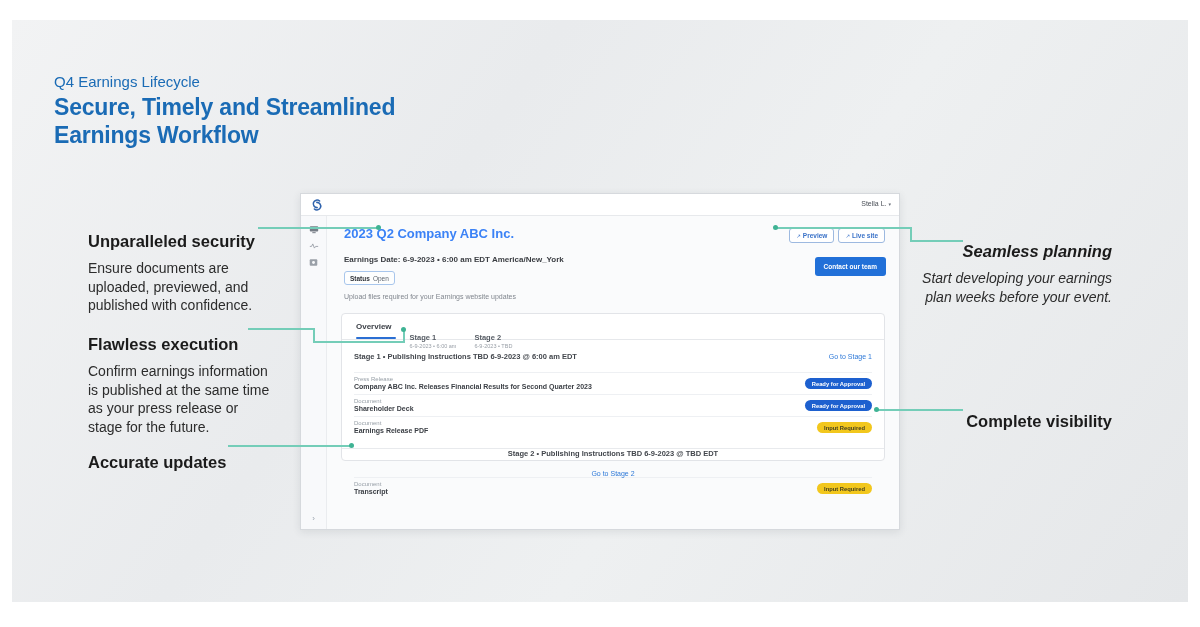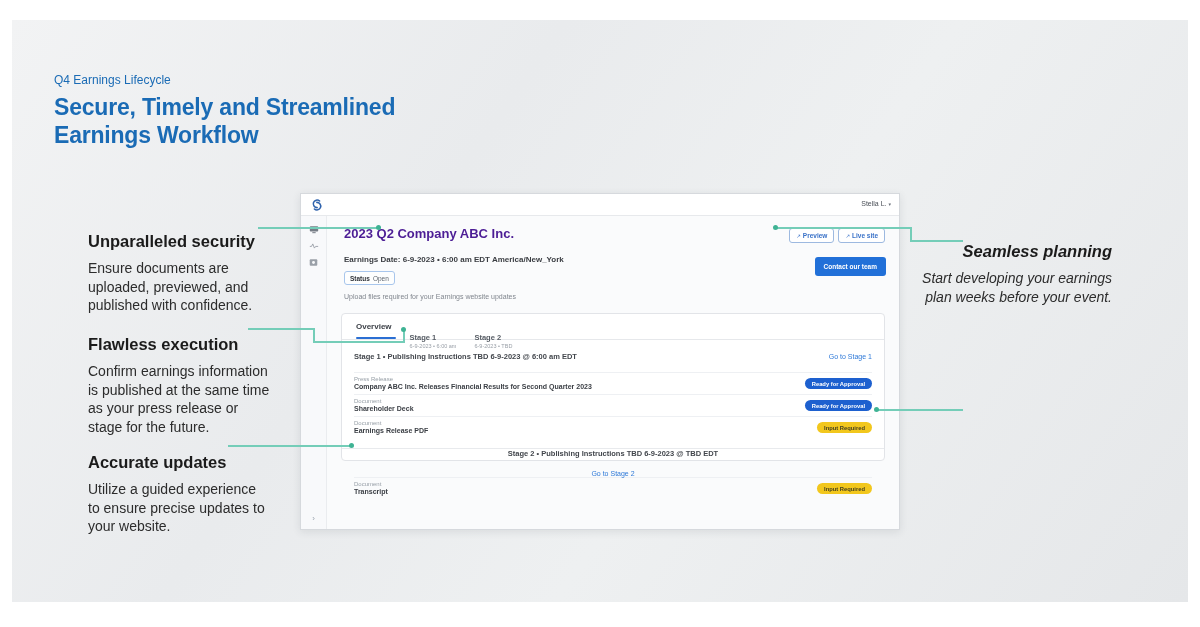--- a/index.html
+++ b/index.html
@@ -6,21 +6,21 @@
   html,body { background:#fff; font-family:"Liberation Sans", sans-serif; }
   #canvas { position:relative; width:1200px; height:627px; background:#ffffff; overflow:hidden; }
 
   
   #slide {
     position:absolute; left:12px; top:20px; width:1176px; height:582px;
     background:linear-gradient(125deg,#f2f3f4 0%,#e9ebed 35%,#eef0f1 60%,#e5e7e9 100%);
   }
 
   
-  .eyebrow { position:absolute; left:42px; top:53px; font-size:12px; color:#1a6bb5; }
+  .eyebrow { position:absolute; left:42px; top:53px; font-size:15px; color:#1a6bb5; }
   .headline { position:absolute; left:42px; top:73px; font-size:23px; line-height:28px;
     font-weight:bold; color:#1a6bb5; letter-spacing:-0.2px; white-space:pre-line; }
 
   
   .ann { position:absolute; width:215px; }
   .ann h3 { font-size:16.5px; font-weight:bold; color:#1b1b1b; margin-bottom:8px; }
   .ann p { font-size:14px; line-height:18.5px; color:#2c2c2c; white-space:pre-line; }
   .ann.right { text-align:right; }
   #ann-security { left:76px; top:212px; }
   #ann-execution { left:76px; top:315px; }
@@ -40,21 +40,21 @@
   #topbar .logo { position:absolute; left:9px; top:4px; width:14px; height:14px; }
   #topbar .user { position:absolute; right:8px; top:6px; font-size:7px; color:#4a4f57; }
   #topbar .user .caret { font-size:5px; color:#6a7079; }
 
   #side { position:absolute; left:0; top:22px; bottom:0; width:26px; background:#f8f9fb; border-right:1px solid #eaecef; }
   #side .icons { display:flex; flex-direction:column; align-items:center; gap:8px; padding-top:9px; }
   #side svg { display:block; }
   #side .collapse { position:absolute; bottom:6px; left:0; width:100%; text-align:center; font-size:8px; color:#9aa3ad; }
 
   #main { position:absolute; left:26px; top:22px; right:0; bottom:0; background:#fafbfc; }
-  .app-title { position:absolute; left:17px; top:10px; font-size:13px; font-weight:bold; color:#4c1d95; }
+  .app-title { position:absolute; left:17px; top:10px; font-size:13px; font-weight:bold; color:#3b82f6; }
   .top-btns { position:absolute; right:14px; top:12px; display:flex; gap:4px; }
   .btn-outline { display:flex; align-items:center; gap:2px; border:1px solid #9db9e0; border-radius:3px;
     background:#fff; color:#3a72c8; font-size:6.5px; padding:3px 6px; font-weight:bold; }
   .btn-outline .lnk { font-size:5.5px; font-weight:normal; }
   .btn-solid { position:absolute; right:13px; top:41px; background:#2170d8; color:#fff; font-size:6.5px;
     font-weight:bold; border:none; border-radius:3px; padding:6px 9px; }
   .earnings { position:absolute; left:17px; top:39px; font-size:8px; font-weight:bold; color:#3a3d42; }
   .status-badge { position:absolute; left:17px; top:55px; display:inline-flex; gap:3px; align-items:center;
     border:1px solid #a8c6ec; border-radius:3px; background:#fdfefe; padding:2.5px 5px; font-size:6.5px; }
   .status-badge .s1 { font-weight:bold; color:#30343a; }
@@ -101,31 +101,29 @@
     </div>
     <div class="ann" id="ann-execution">
       <h3>Flawless execution</h3>
       <p>Confirm earnings information
 is published at the same time
 as your press release or
 stage for the future.</p>
     </div>
     <div class="ann" id="ann-updates">
       <h3>Accurate updates</h3>
-      <p>Utilize a guided experience
-to ensure precise updates to
-your website.</p>
     </div>
 
     <div class="ann right" id="ann-planning">
       <h3>Seamless planning</h3>
       <p>Start developing your earnings
 plan weeks before your event.</p>
     </div>
     <div class="ann right" id="ann-visibility">
+      <h3>Complete visibility</h3>
     </div>
   </div>
 
   <div class="conn h" style="left:258px;top:227px;width:121px;"></div>
   <div class="cdot" style="left:376px;top:225px;"></div>
 
   <div class="conn h" style="left:248px;top:328px;width:67px;"></div>
   <div class="conn v" style="left:313px;top:328px;height:15px;"></div>
   <div class="conn h" style="left:313px;top:341px;width:92px;"></div>
   <div class="conn v" style="left:403px;top:330px;height:12px;"></div>

